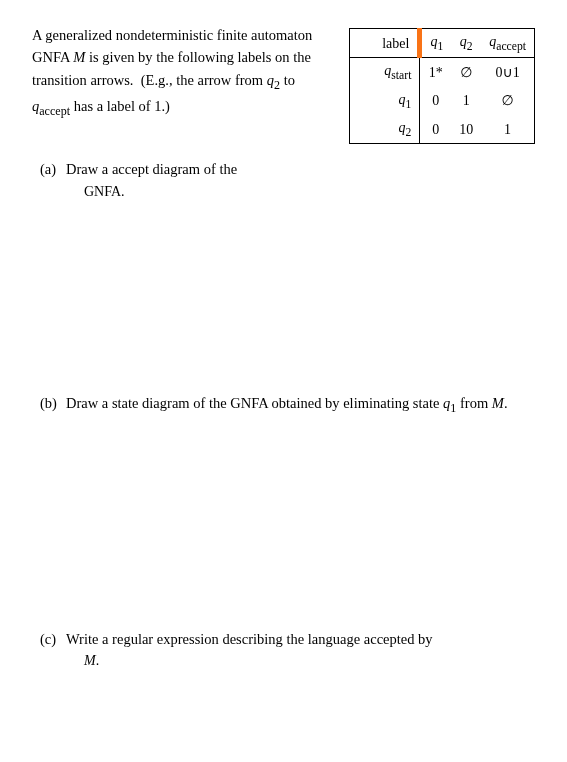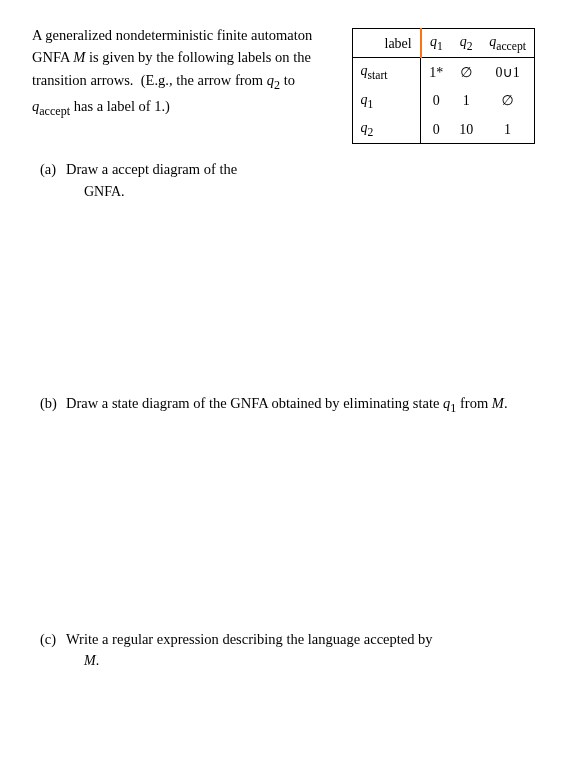--- a/index.html
+++ b/index.html
@@ -48,27 +48,27 @@
       font-size: 14px;
     }
 
     table.gnfa-table td, table.gnfa-table th {
       padding: 2px 8px;
       text-align: center;
     }
 
     table.gnfa-table .col-label {
       text-align: left;
-      border-right: 2px solid #f97316;
+      border-right: 5px solid #f97316;
       padding-right: 8px;
       padding-left: 32px;
     }
 
     table.gnfa-table .row-header {
-      text-align: left;
+      text-align: right;
       border-right: 1px solid #000;
       padding-right: 8px;
     }
 
     .table-outer {
       border: 1.5px solid #000;
     }
 
     .header-row td {
       border-bottom: 1px solid #000;

